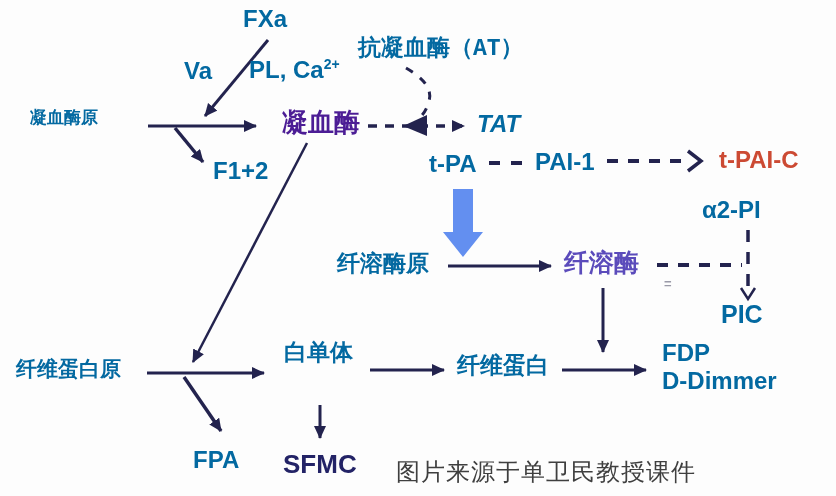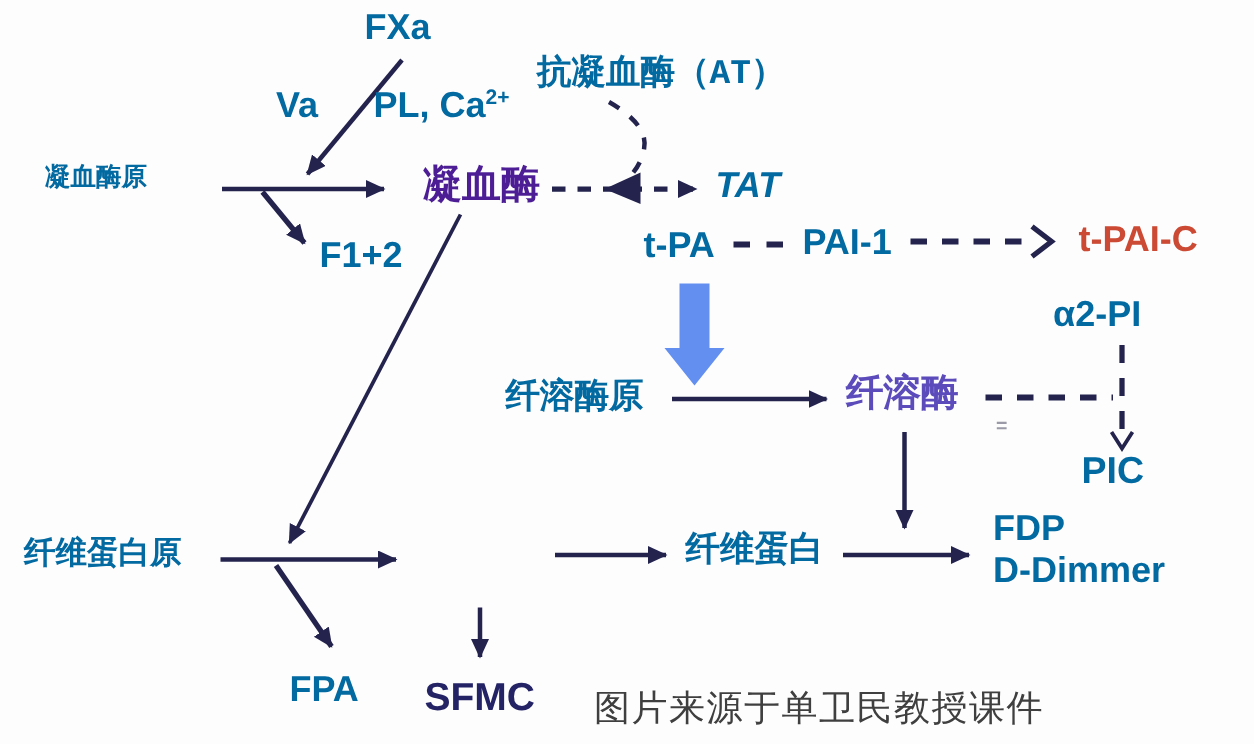--- a/index.html
+++ b/index.html
@@ -72,20 +72,21 @@
 <div class="node" style="left:477px;top:111px;font-style:italic;">TAT</div>
 <div class="node" style="left:213px;top:158px;">F1+2</div>
 <div class="node" style="left:429px;top:151px;">t-PA</div>
 <div class="node" style="left:535px;top:149px;">PAI-1</div>
 <div class="node red" style="left:707px;top:147px;margin-left:12px;">t-PAI-C</div>
 <div class="node" style="left:702px;top:197px;">α2-PI</div>
 <div class="node cn" style="left:337px;top:251px;">纤溶酶原</div>
 <div class="node cn purple" style="left:564px;top:249px;font-size:25px;">纤溶酶</div>
 <div class="node" style="left:721px;top:301px;font-size:25px;">PIC</div>
 <div class="node cn" style="left:284px;top:337px;line-height:30px;">
+  <div>白单体</div>
 </div>
 <div class="node cn" style="left:16px;top:357px;font-size:21px;">纤维蛋白原</div>
 <div class="node cn" style="left:457px;top:353px;">纤维蛋白</div>
 <div class="node" style="left:662px;top:340px;">FDP</div>
 <div class="node" style="left:662px;top:368px;">D-Dimmer</div>
 <div class="node" style="left:193px;top:447px;">FPA</div>
 <div class="node navy" style="left:283px;top:450px;font-size:26px;">SFMC</div>
 
 <div class="artifact">=</div>
 <div class="watermark">图片来源于单卫民教授课件</div>

